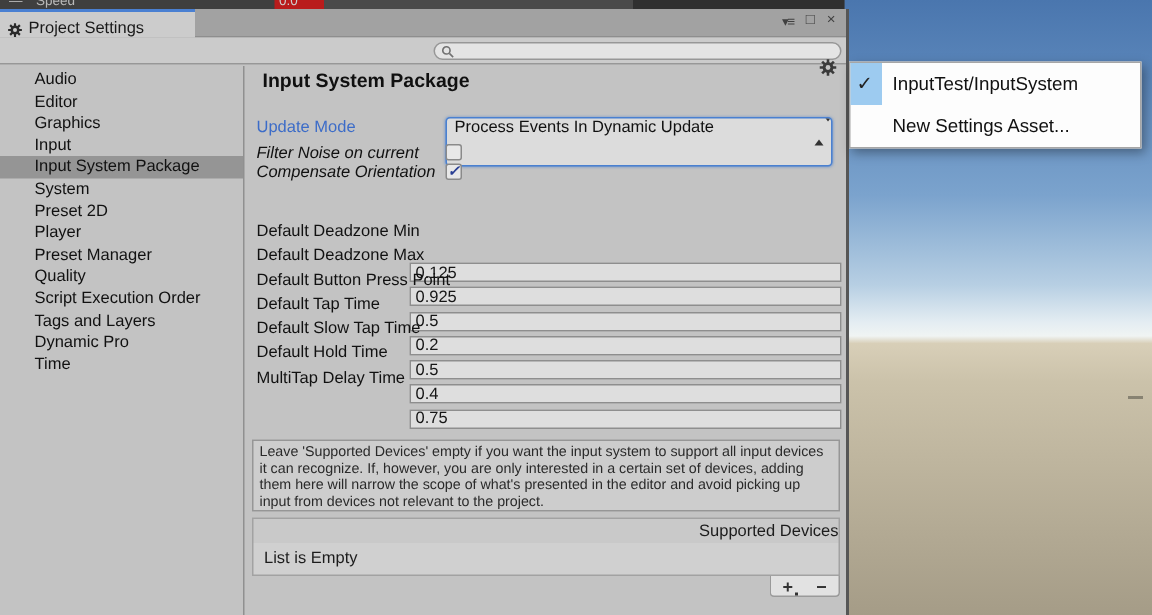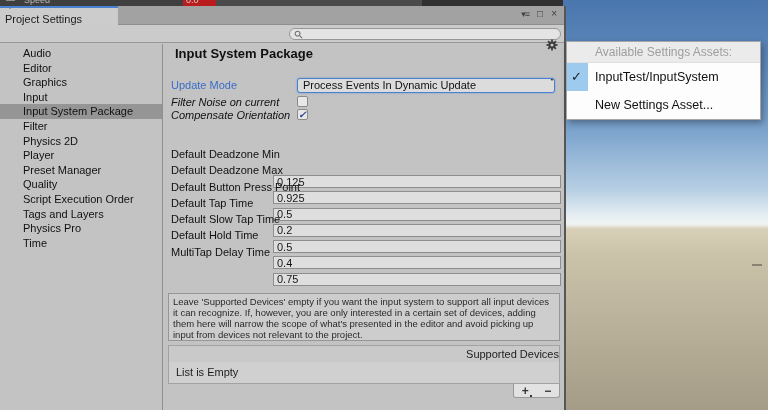--- a/index.html
+++ b/index.html
@@ -18,22 +18,22 @@
   .topstrip .seg4 { position:absolute; left:422px; top:0; width:141px; height:6px; background:#303030; }
   .topstrip .fold { position:absolute; left:6px; top:-5px; }
   .topstrip .speed { position:absolute; left:24px; top:-5px; }
   .topstrip .val { position:absolute; left:183px; top:0; width:33px; height:6px; background:#b91c1c; overflow:hidden; }
   .topstrip .val span { position:relative; top:-5px; left:3px; color:#cfcfcf; }
 
   
   .window { position:absolute; left:0; top:6px; width:566px; height:404px; background:#c3c3c3; border-right:2px solid #565656; }
 
   .tabbar { position:relative; height:19px; background:#a2a2a2; border-bottom:1px solid #8e8e8e; }
-  .tab { position:absolute; left:0; top:0; width:118px; height:19px; background:#cccccc; border-top:2px solid #4a80d2;
-         display:flex; align-items:flex-start; gap:4px; padding-left:5px; font-size:11px; color:#1a1a1a;flex-direction:column; }
+  .tab { position:absolute; left:0; top:0; width:130px; height:19px; background:#cccccc; border-top:2px solid #4a80d2;
+         display:flex; align-items:flex-end; gap:4px; padding-left:5px; font-size:11px; color:#1a1a1a; }
   .wincontrols { position:absolute; right:7px; top:2px; display:flex; gap:8px; align-items:center; color:#404040; font-size:10px; line-height:12px; }
   .wincontrols .wc { cursor:default; }
   .wc-menu { letter-spacing:-1px; font-size:9px; }
 
   .toolbar { position:relative; height:18px; background:#cbcbcb; border-bottom:1px solid #979797; }
   .search { position:absolute; left:289px; top:3px; width:272px; height:12px; background:#e4e4e4; border:1px solid #979797; border-radius:7px;
             display:flex; align-items:center; padding:0 4px; }
   .search input { flex:1; border:none; outline:none; background:transparent; font-size:10px; font-family:inherit; height:10px; }
 
   .body { position:absolute; left:0; top:38px; right:0; bottom:0; display:flex; }
@@ -43,21 +43,21 @@
   .sb-item { height:14.6px; line-height:14.6px; padding-left:23px; font-size:11px; color:#111; white-space:nowrap; cursor:default; }
   .sb-item.sel { background:#959595; }
 
   
   .main { position:relative; flex:1; font-size:11px; color:#111; }
   .ptitle { position:absolute; left:12px; top:2px; font-size:13px; font-weight:bold; color:#101010; }
   .gearbtn { position:absolute; right:6px; top:-5px; width:12px; height:12px; cursor:pointer; }
 
   .row-um { position:absolute; left:8px; top:34px; right:9px; height:15px; }
   .um-label { position:absolute; left:0; top:1px; color:#3c6cc8; }
-  .dropdown { position:absolute; left:126px; top:0; right:0; height:15px; background:#dcdcdc; border:1px solid #4a80d0; border-radius:3px;
+  .dropdown { position:absolute; left:126px; top:0; right:0; height:33px; background:#dcdcdc; border:1px solid #4a80d0; border-radius:3px;
               padding:0 14px 0 5px; line-height:13px; cursor:pointer; white-space:nowrap; overflow:hidden; box-shadow:0 0 2px rgba(74,128,208,.7); }
   .dd-arrows { position:absolute; right:4px; top:2px; width:7px; }
   .dd-arrows .up { width:0; height:0; border-left:3px solid transparent; border-right:3px solid transparent; border-bottom:4px solid #333; margin-bottom:1px; }
   .dd-arrows .dn { width:0; height:0; border-left:3px solid transparent; border-right:3px solid transparent; border-top:4px solid #333; }
 
   .cbrow { position:absolute; left:8px; height:12px;font-style:italic; }
   .cbrow .cb { position:absolute; left:126px; top:0; width:11px; height:11px; background:#e8e8e8; border:1px solid #8a8a8a; border-radius:2px;
                font-size:10px; font-weight:bold; color:#2a3f94; line-height:10px; text-align:center; cursor:pointer; }
 
   .fields { position:absolute; left:8px; right:3px; top:103px; }
@@ -138,28 +138,28 @@
     </div>
 
     <div class="body">
 
       <div class="sidebar">
         <div class="sb-item">Audio</div>
         <div class="sb-item">Editor</div>
         <div class="sb-item">Graphics</div>
         <div class="sb-item">Input</div>
         <div class="sb-item sel">Input System Package</div>
-        <div class="sb-item">Filter</div>
-        <div class="sb-item">Physics 2D</div>
+        <div class="sb-item">System</div>
+        <div class="sb-item">Preset 2D</div>
         <div class="sb-item">Player</div>
         <div class="sb-item">Preset Manager</div>
         <div class="sb-item">Quality</div>
         <div class="sb-item">Script Execution Order</div>
         <div class="sb-item">Tags and Layers</div>
-        <div class="sb-item">Physics Pro</div>
+        <div class="sb-item">Dynamic Pro</div>
         <div class="sb-item">Time</div>
       </div>
 
       <div class="main">
         <div class="ptitle">Input System Package</div>
 
         <svg class="gearbtn" viewBox="0 0 12 12">
           <g stroke="#3a3a3a" stroke-width="1.7">
             <line x1="6" y1="0.5" x2="6" y2="11.5"></line>
               <line x1="0.5" y1="6" x2="11.5" y2="6"></line>
@@ -224,21 +224,20 @@
         <div class="list-body">List is Empty</div>
         <div class="list-footer">
           <span class="lf-btn add">+</span>
           <span class="lf-btn">−</span>
         </div>
       </div>
     </div>
   </div>
 
   <div class="menu">
-    <div class="menu-header">Available Settings Assets:</div>
     <div class="menu-item checked">
       <span class="gutter"></span>
       <span class="check">✓</span>
       <span>InputTest/InputSystem</span>
     </div>
     <div class="menu-item">
       <span class="gutter"></span>
       <span class="check"></span>
       <span>New Settings Asset...</span>
     </div>

